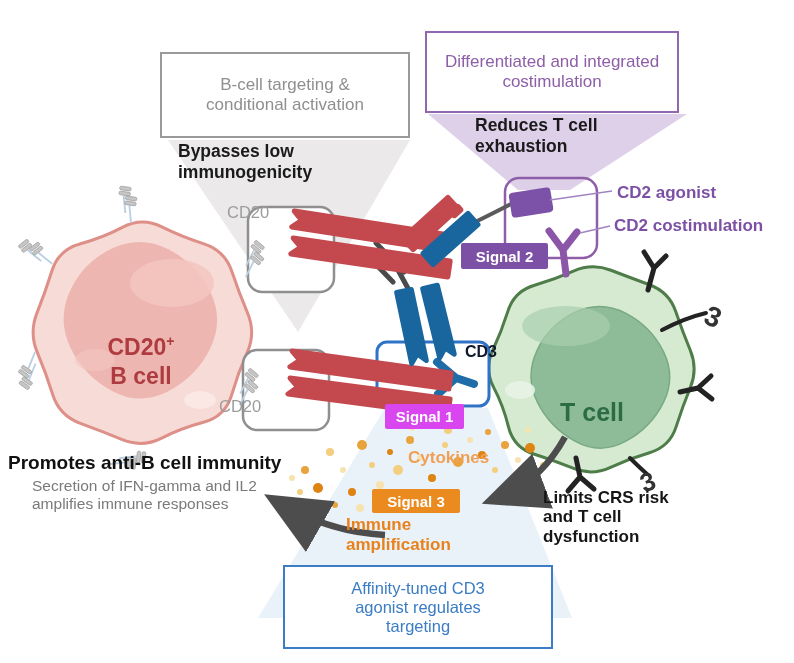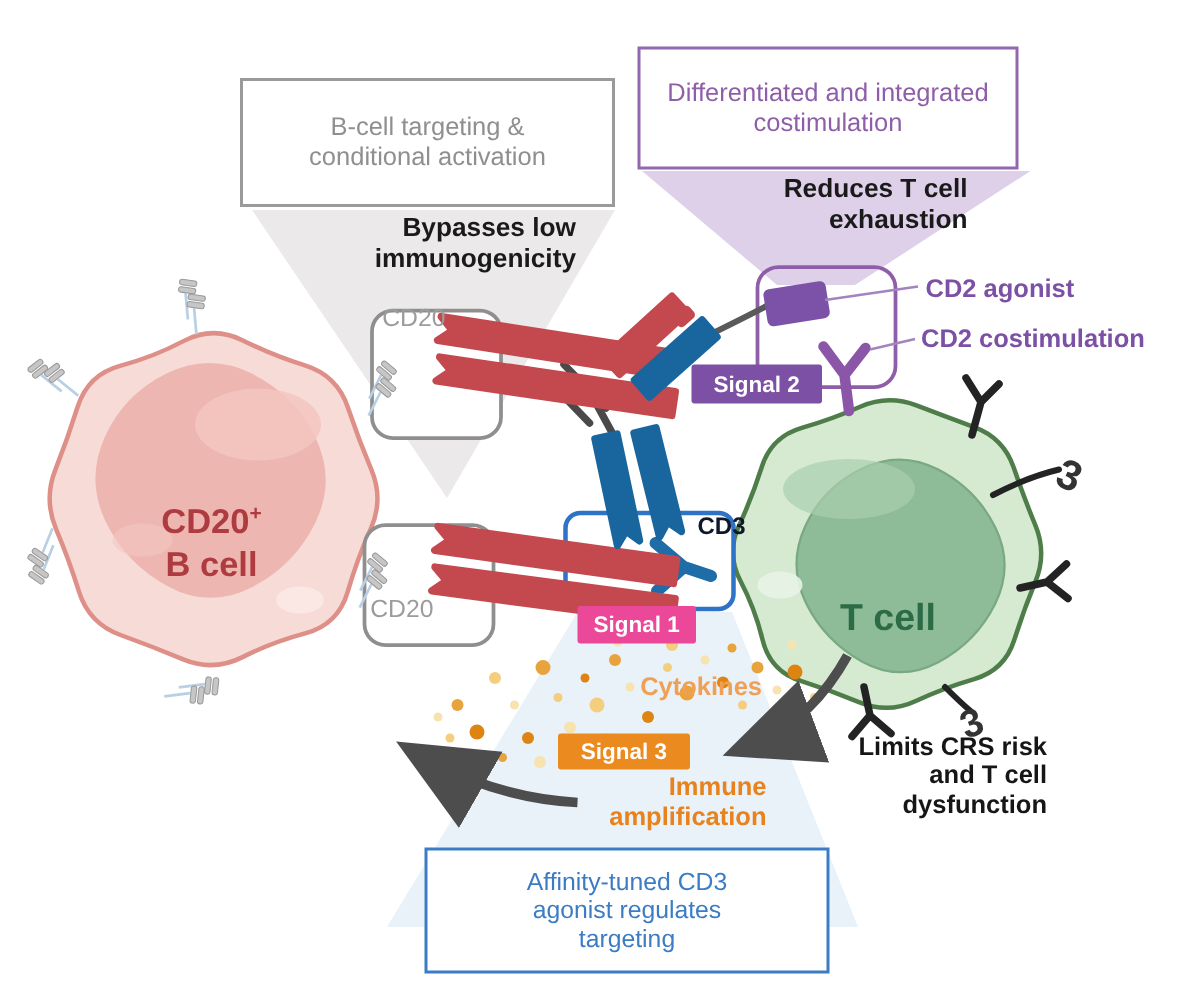--- a/index.html
+++ b/index.html
@@ -1,28 +1,28 @@
 <!DOCTYPE html>
 <html><head>
 <meta charset="utf-8">
 <style>
   html,body{margin:0;padding:0;background:#fff;}
   #figure{position:relative;width:794px;height:663px;background:#fff;overflow:hidden;
           font-family:"Liberation Sans",sans-serif;}
   #figure svg{position:absolute;left:0;top:0;}
   .lbl{position:absolute;line-height:1.2;}
-  .center{text-align:right;}
+  .center{text-align:left;}
   .callout{box-sizing:border-box;background:#fff;display:flex;align-items:center;justify-content:center;text-align:center;}
   .gray-box{border:2.5px solid #9a9a9a;color:#8f8f8f;font-size:17px;}
   .purple-box{border:2.5px solid #9267ae;color:#8e5fa8;font-size:17px;}
   .blue-box{border:2.5px solid #3b7cc4;color:#3b7cc4;font-size:16.5px;}
   .bold-black{font-weight:bold;color:#1a1a1a;}
   .badge{position:absolute;display:flex;align-items:center;justify-content:center;
          color:#fff;font-weight:bold;font-size:15px;border-radius:2px;}
-  .sig1{background:#ec4899;}
+  .sig1{background:#d946ef;}
   .sig2{background:#7c50a4;}
   .sig3{background:#ea8a1f;}
   .cell-label{font-weight:bold;text-align:center;margin-top:39px;}
   .b-cell-label{color:#ae3b40;font-size:23px;line-height:1.25;}
   .t-cell-label{color:#2b6b45;font-size:25px;}
   .purple-text{color:#7c50a4;font-weight:bold;font-size:17px;white-space:nowrap;}
   .cd20-text{color:#9c9c9c;font-size:16.5px;}
   .cd3-text{color:#0f172a;font-weight:bold;font-size:16px;}
   .cytokines-text{color:#f0a055;font-weight:bold;font-size:17px;}
   .amp-text{color:#e8821c;font-weight:bold;font-size:17px;line-height:1.15;}
@@ -228,19 +228,23 @@
   <div class="lbl purple-text" style="left:617px;top:183px;">CD2 agonist</div>
   <div class="lbl purple-text" style="left:614px;top:216px;text-align:center;">CD2 costimulation</div>
 
   <div class="badge sig2" style="left:461px;top:243px;width:87px;height:26px;">Signal 2</div>
   <div class="badge sig1" style="left:385px;top:404px;width:79px;height:25px;">Signal 1</div>
   <div class="badge sig3" style="left:372px;top:489px;width:88px;height:24px;">Signal 3</div>
 
   <div class="lbl center cytokines-text" style="left:408px;top:448px;width:100px;">Cytokines</div>
   <div class="lbl center amp-text" style="left:346px;top:515px;width:165px;">Immune amplification</div>
 
+  <div class="lbl center" style="left:8px;top:452px;width:290px;">
+    <div class="promotes-title">Promotes anti-B cell immunity</div>
+    <div class="promotes-sub">Secretion of IFN-gamma and IL2 amplifies immune responses</div>
+  </div>
 
   <div class="lbl center limits-text" style="left:543px;top:488px;width:155px;">Limits CRS risk and T cell dysfunction</div>
 
   <div class="callout blue-box" style="position:absolute;left:283px;top:565px;width:270px;height:84px;">
     <span style="width:175px;">Affinity-tuned CD3 agonist regulates targeting</span>
   </div>
 </div>
 
 </body></html>

